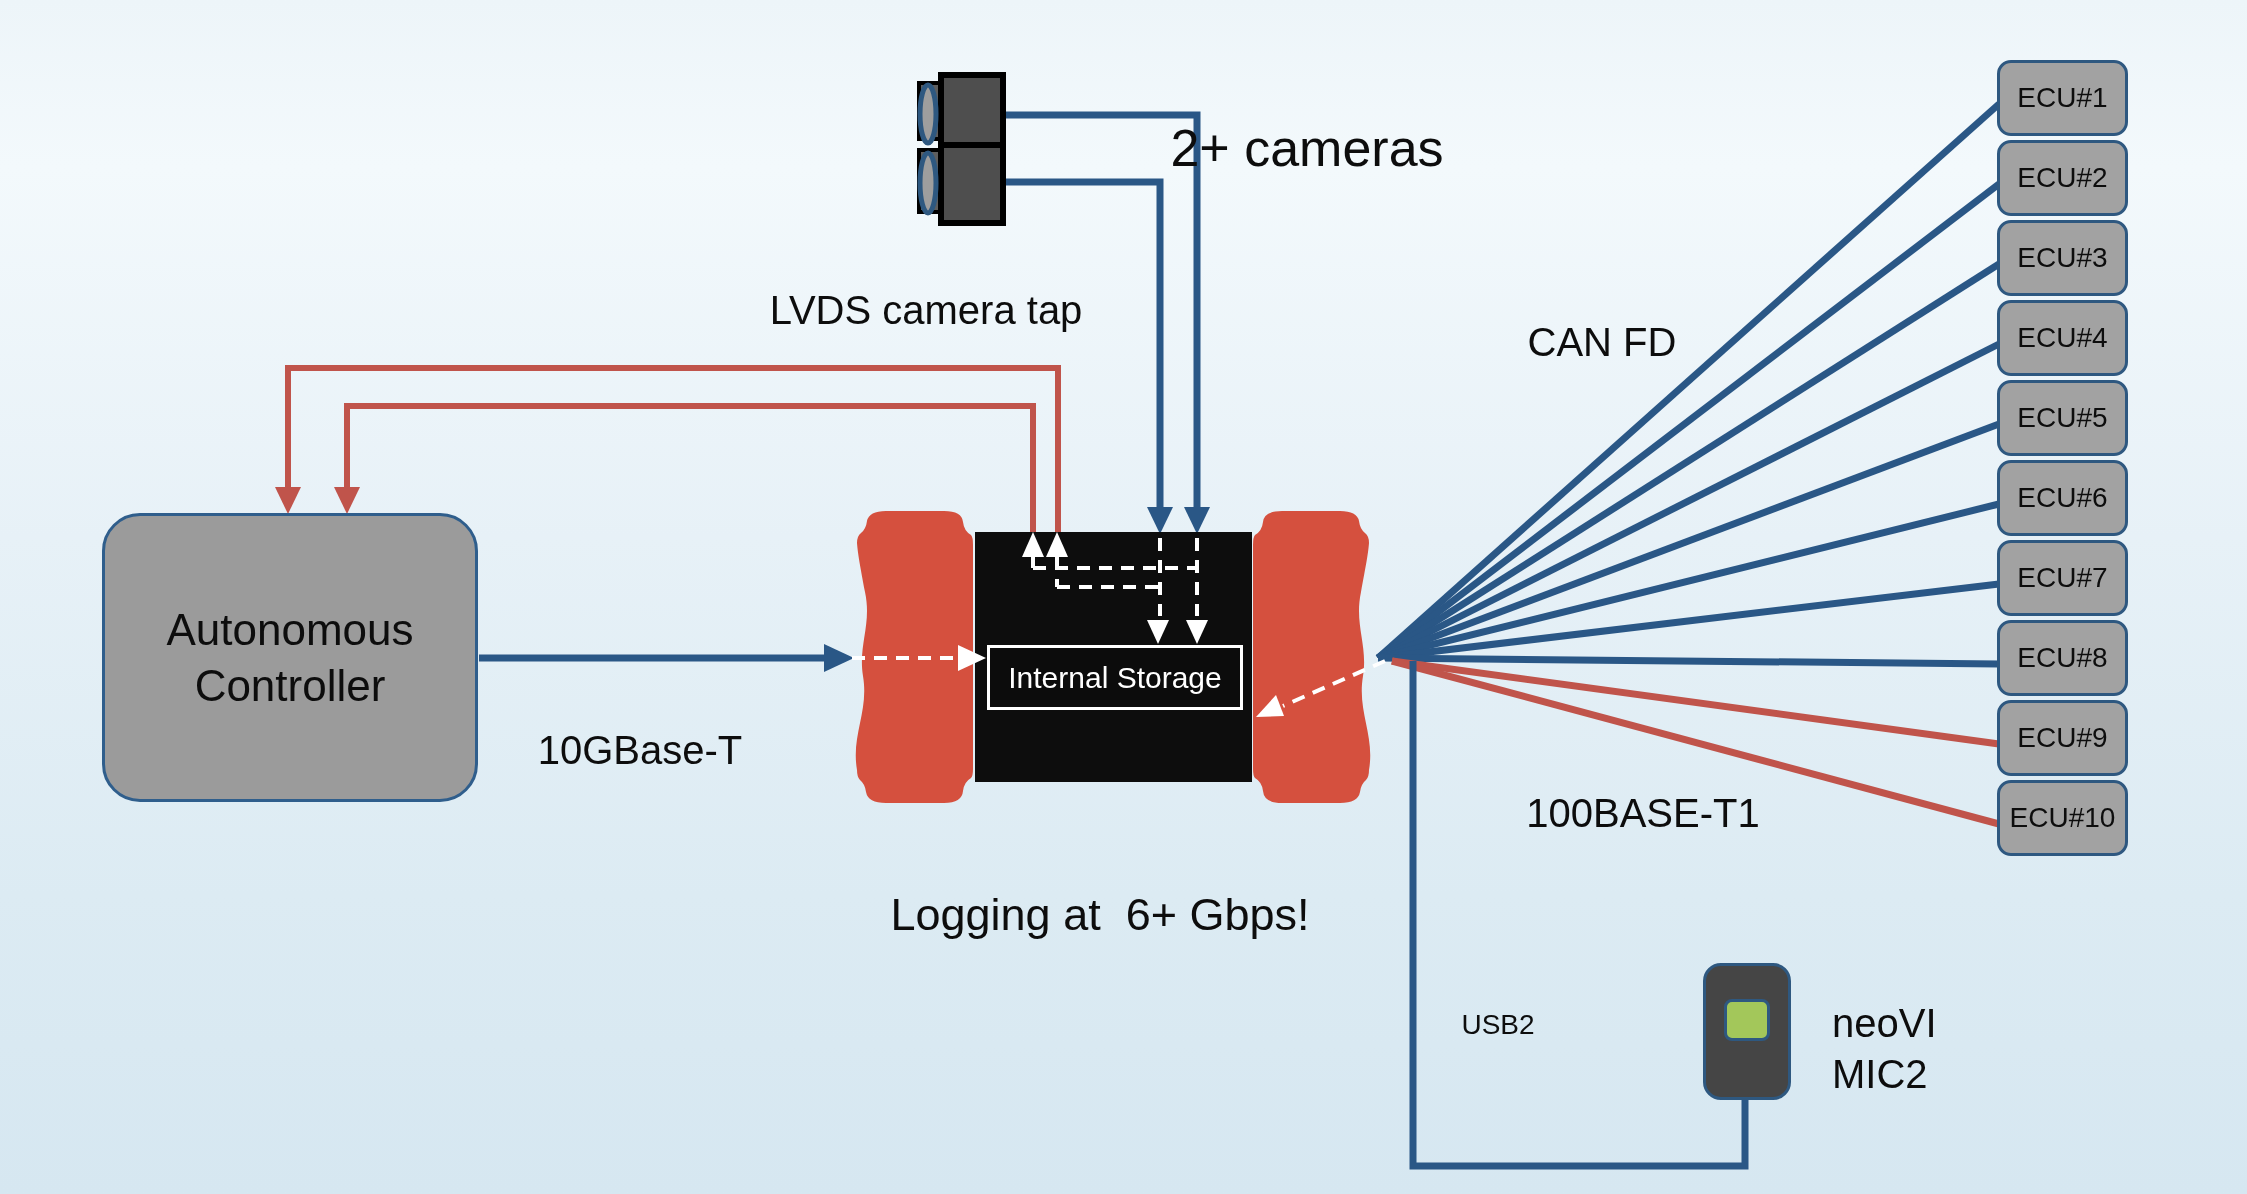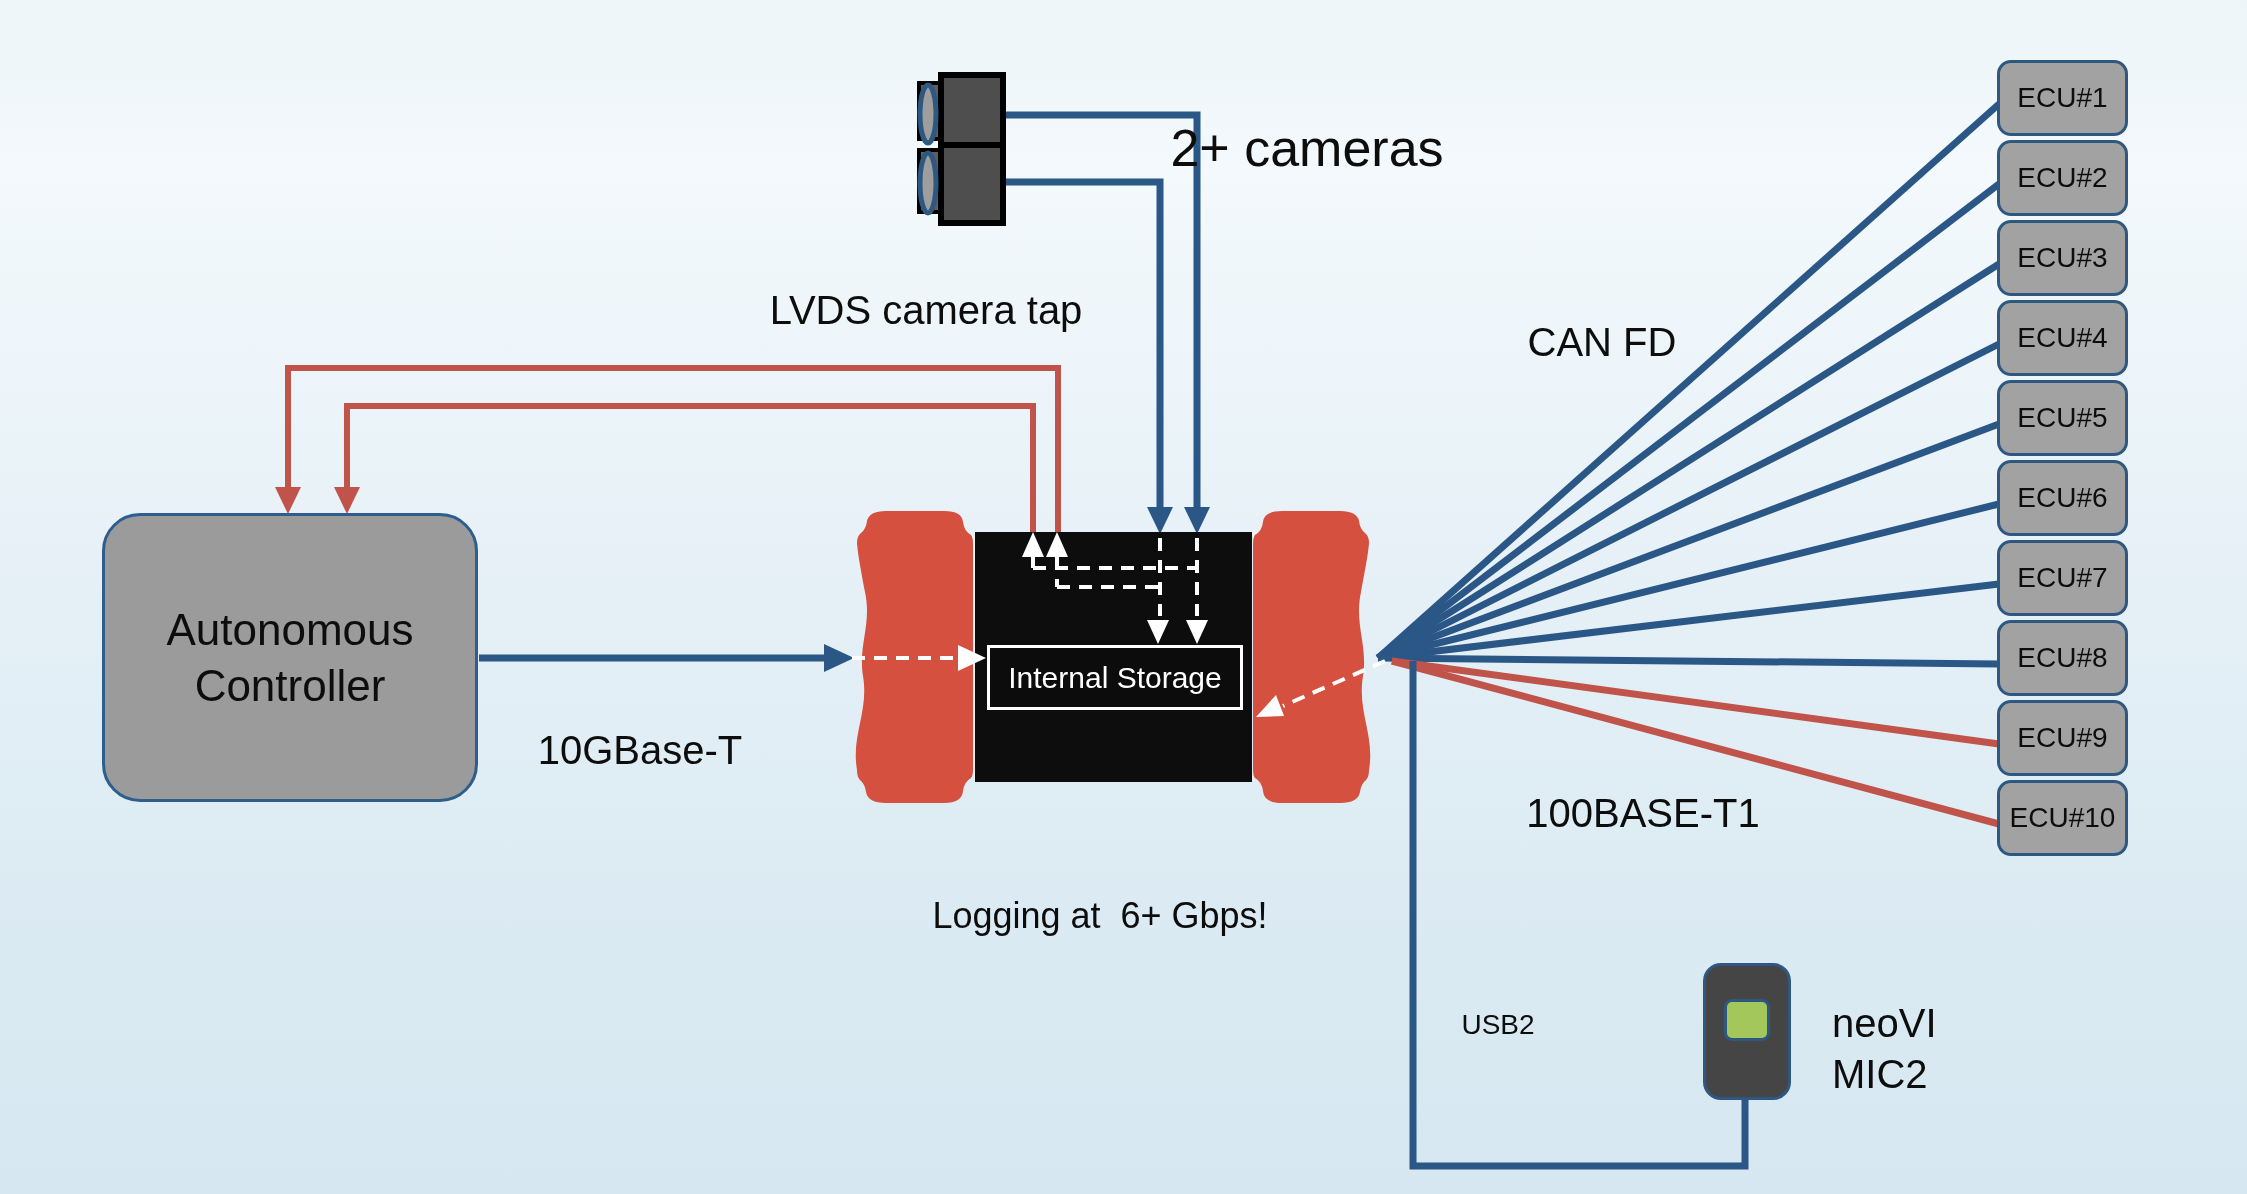--- a/index.html
+++ b/index.html
@@ -181,15 +181,15 @@
     <div>neoVI</div>
     <div>MIC2</div>
   </div>
 
   <div class="lbl" style="left:1307px;top:148px;font-size:52px;">2+ cameras</div>
   <div class="lbl" style="left:926px;top:310px;font-size:40px;">LVDS camera tap</div>
   <div class="lbl" style="left:1602px;top:342px;font-size:40px;">CAN FD</div>
   <div class="lbl" style="left:640px;top:706px;font-size:40px;margin-top:44px;">10GBase-T</div>
   <div class="lbl" style="left:1643px;top:813px;font-size:40px;">100BASE-T1</div>
   <div class="lbl" style="left:1498px;top:1024px;font-size:28px;">USB2</div>
-  <div class="lbl" style="left:1100px;top:915px;font-size:36px;">Logging at  6+ Gbps!</div>
+  <div class="lbl" style="left:1100px;top:915px;font-size:45px;">Logging at  6+ Gbps!</div>
 
 </div>
 
 </body></html>

